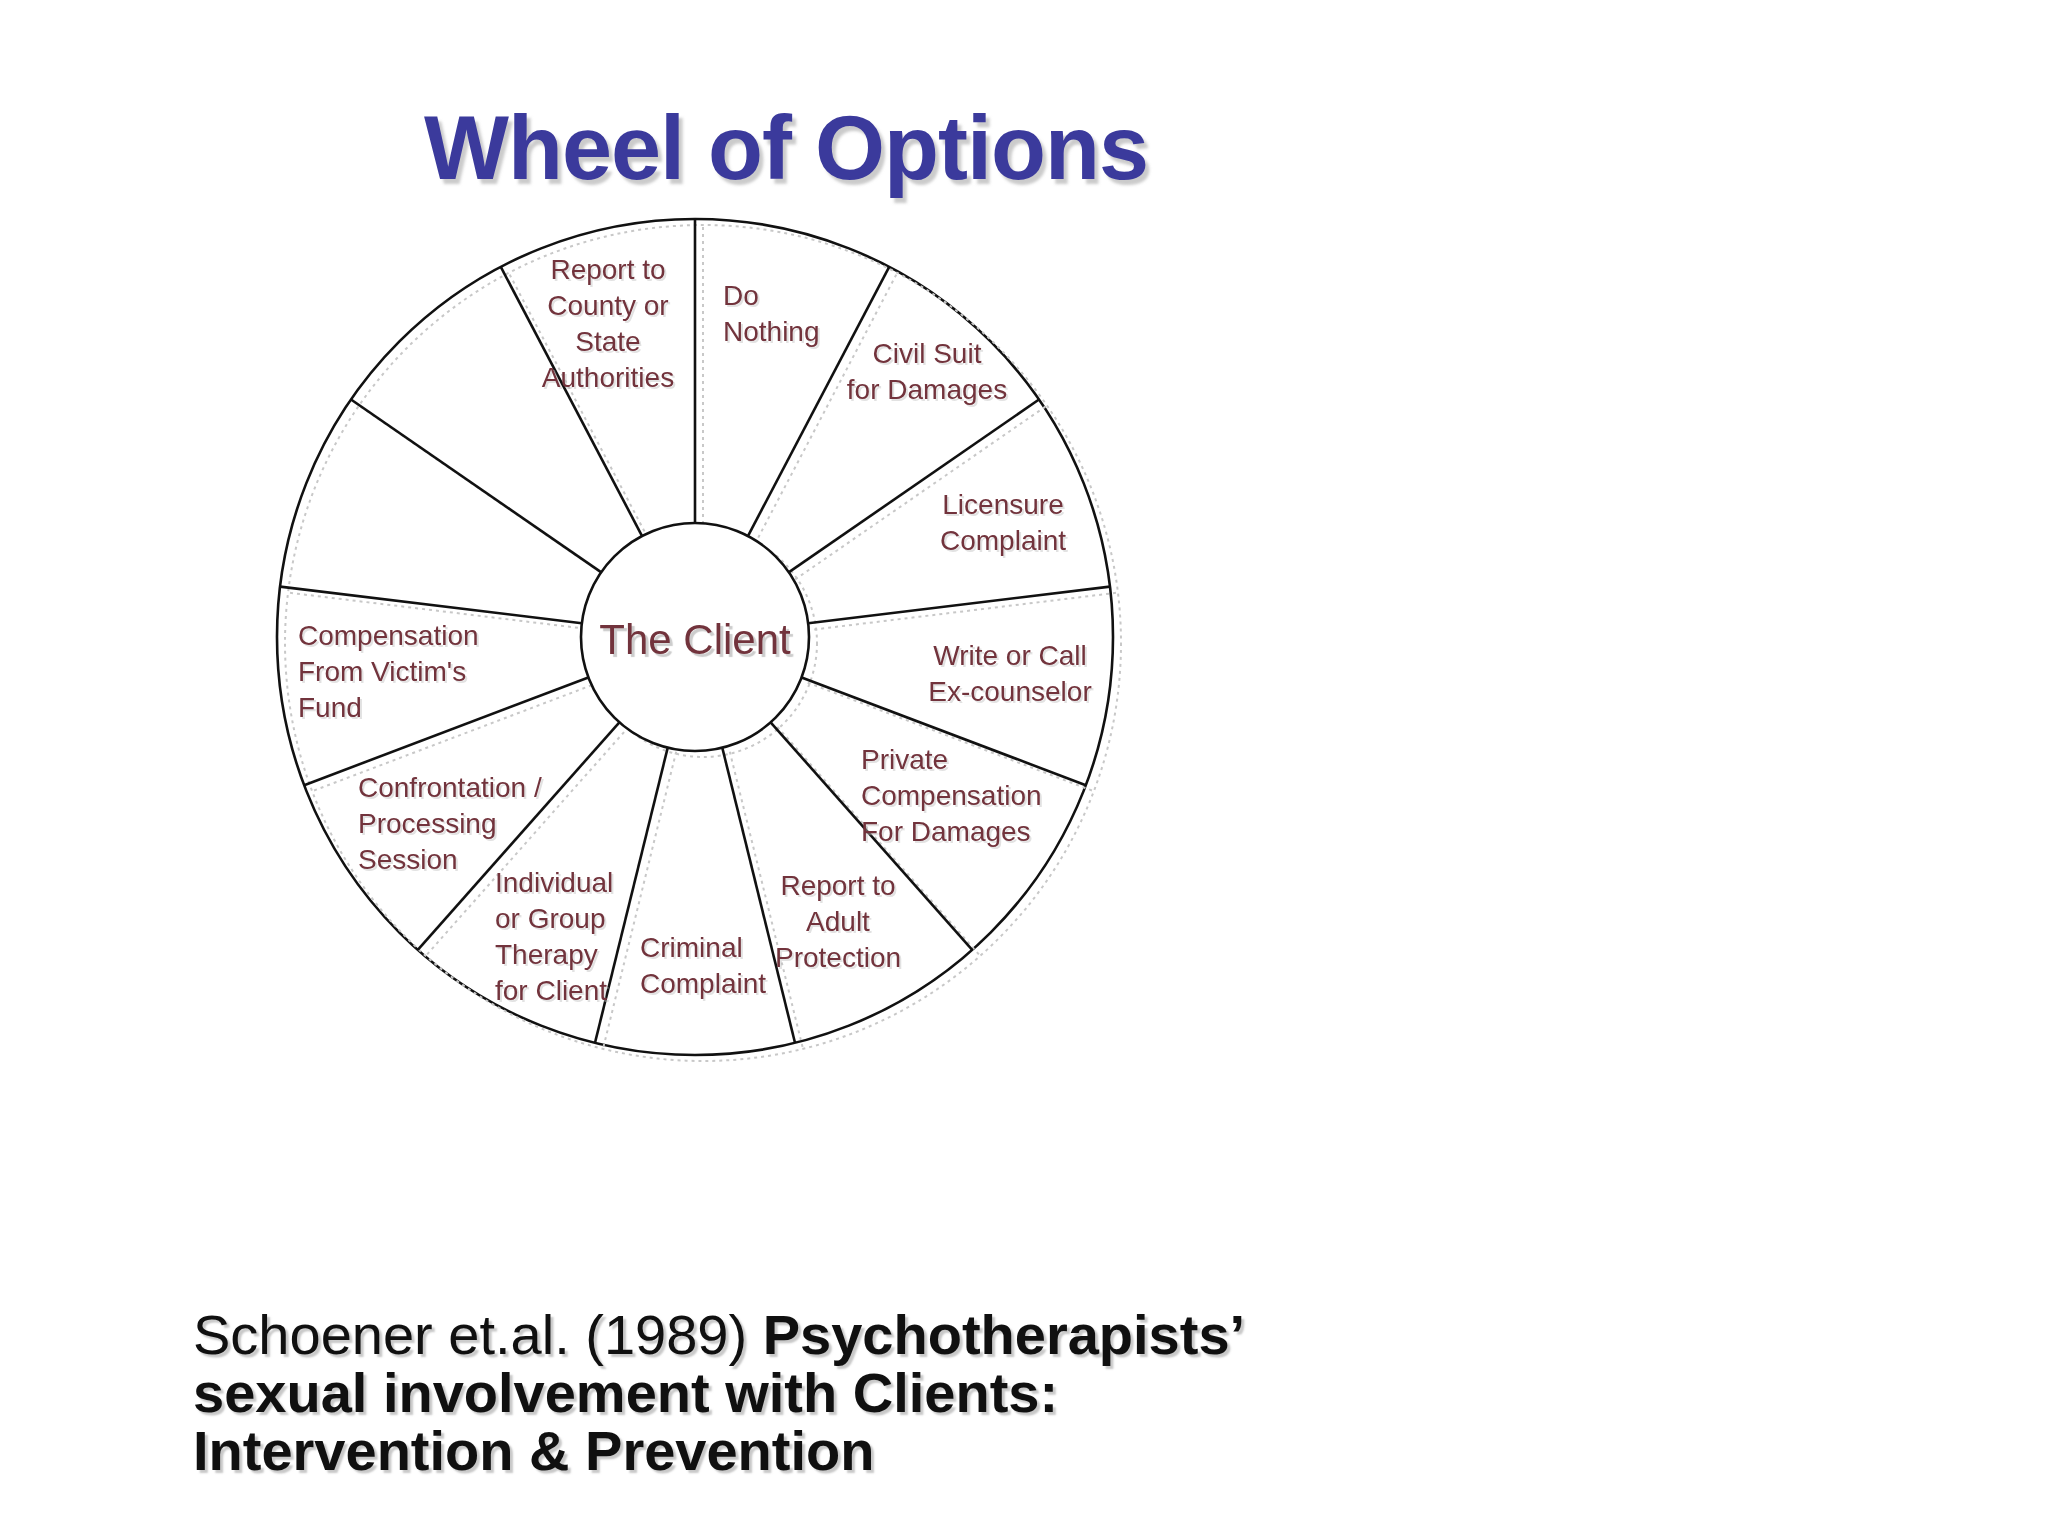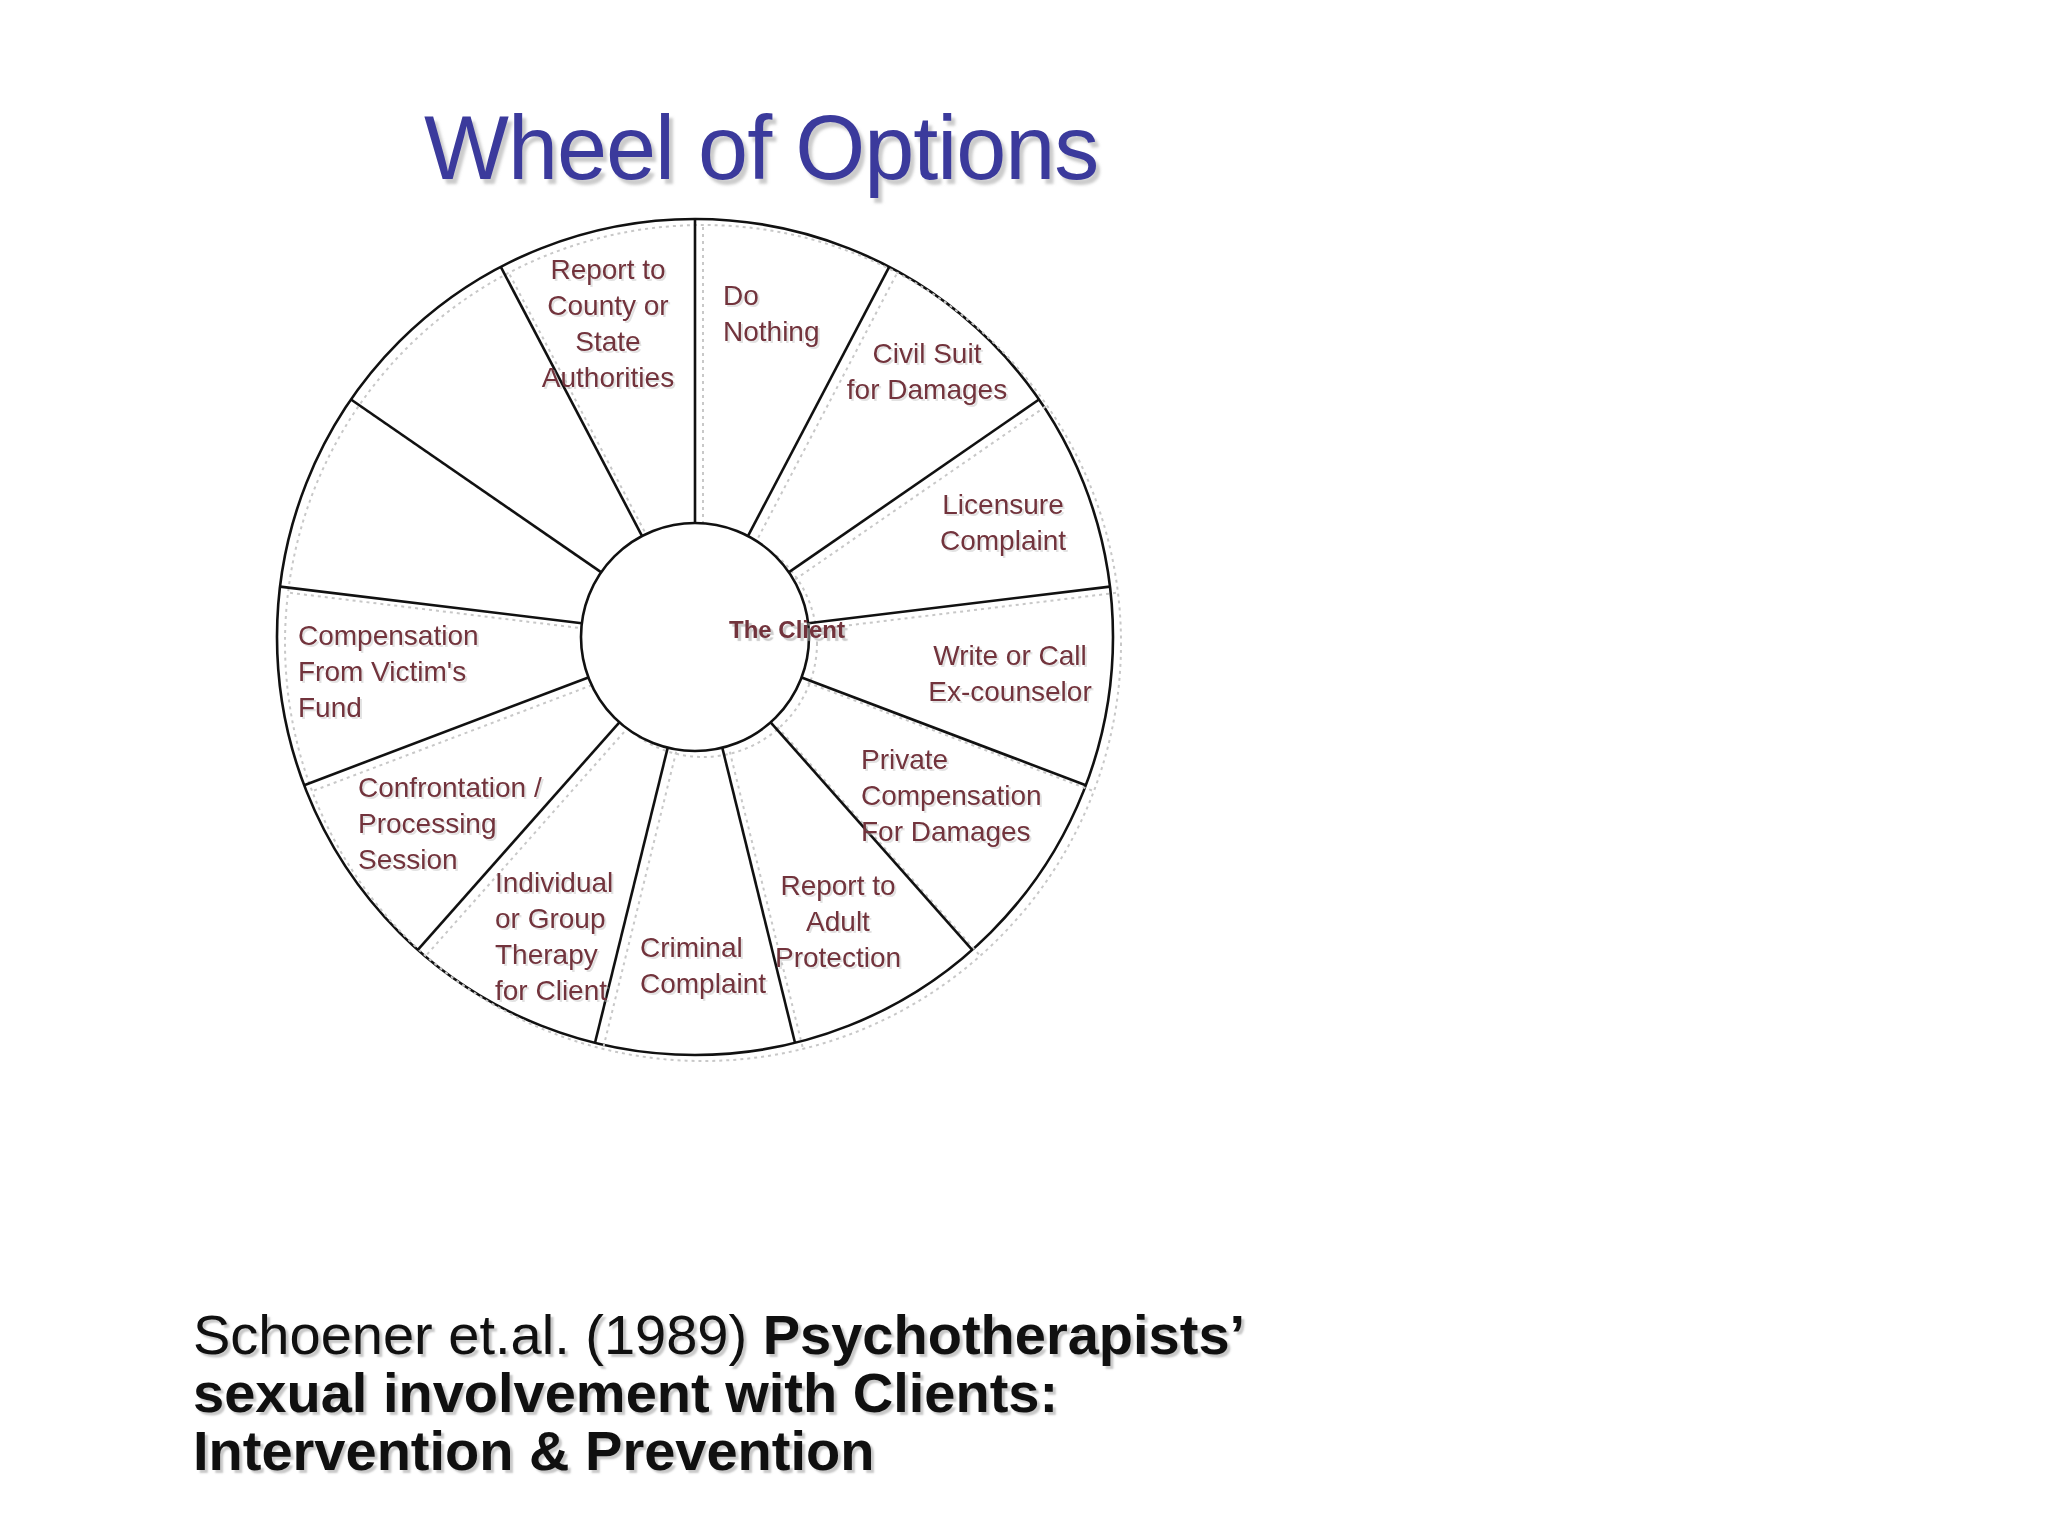--- a/index.html
+++ b/index.html
@@ -5,21 +5,21 @@
   html,body{margin:0;padding:0;}
   body{
     width:2048px;height:1536px;background:#ffffff;
     font-family:"Liberation Sans","DejaVu Sans",sans-serif;
     -webkit-font-smoothing:antialiased;
   }
   .slide{position:relative;width:2048px;height:1536px;background:#fff;overflow:hidden;}
 
   .title{
     position:absolute;left:424px;top:100px;
-    font-size:90px;font-weight:normal;line-height:96px;
+    font-size:90px;font-weight:bold;line-height:96px;
     color:var(--title-color,#3b3a9c);
     letter-spacing:-1px;white-space:nowrap;
     text-shadow:4px 5px 3px rgba(160,160,160,0.55);
   }
 
   .wheel-svg{position:absolute;left:0;top:0;}
 
   .wedge-label{
     position:absolute;
     font-size:28px;line-height:36px;
@@ -40,21 +40,21 @@
   .seg-report-adult    {left:748px;top:868px;width:180px;}
   .seg-criminal        {left:640px;top:930px;}
   .seg-individual      {left:495px;top:865px;}
   .seg-confrontation   {left:358px;top:770px;}
   .seg-comp-fund       {left:298px;top:618px;}
   .seg-complaint-ethics{left:288px;top:464px;width:280px;}
   .seg-notify-church   {left:345px;top:360px;width:260px;}
 
   .center-label{
     position:absolute;left:545px;top:616px;width:300px;
-    font-size:24px;font-weight:bold;text-align:right;
+    font-size:42px;font-weight:normal;text-align:center;
     color:var(--label-color,#72333c);
     text-shadow:3px 3px 1px rgba(170,170,170,0.6);
   }
 
   .citation{
     position:absolute;left:193px;top:1306px;
     font-size:56px;line-height:58px;color:#101010;
     text-shadow:3px 3px 2px rgba(170,170,170,0.65);
   }
   .citation b{font-weight:bold;}

